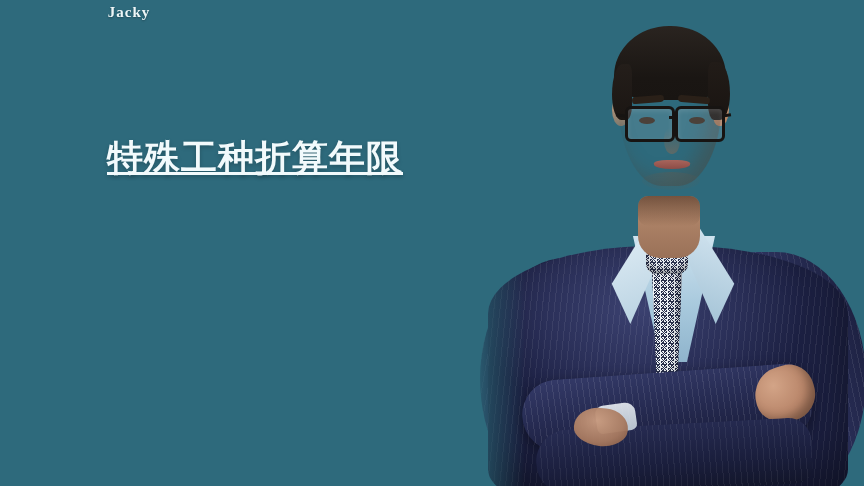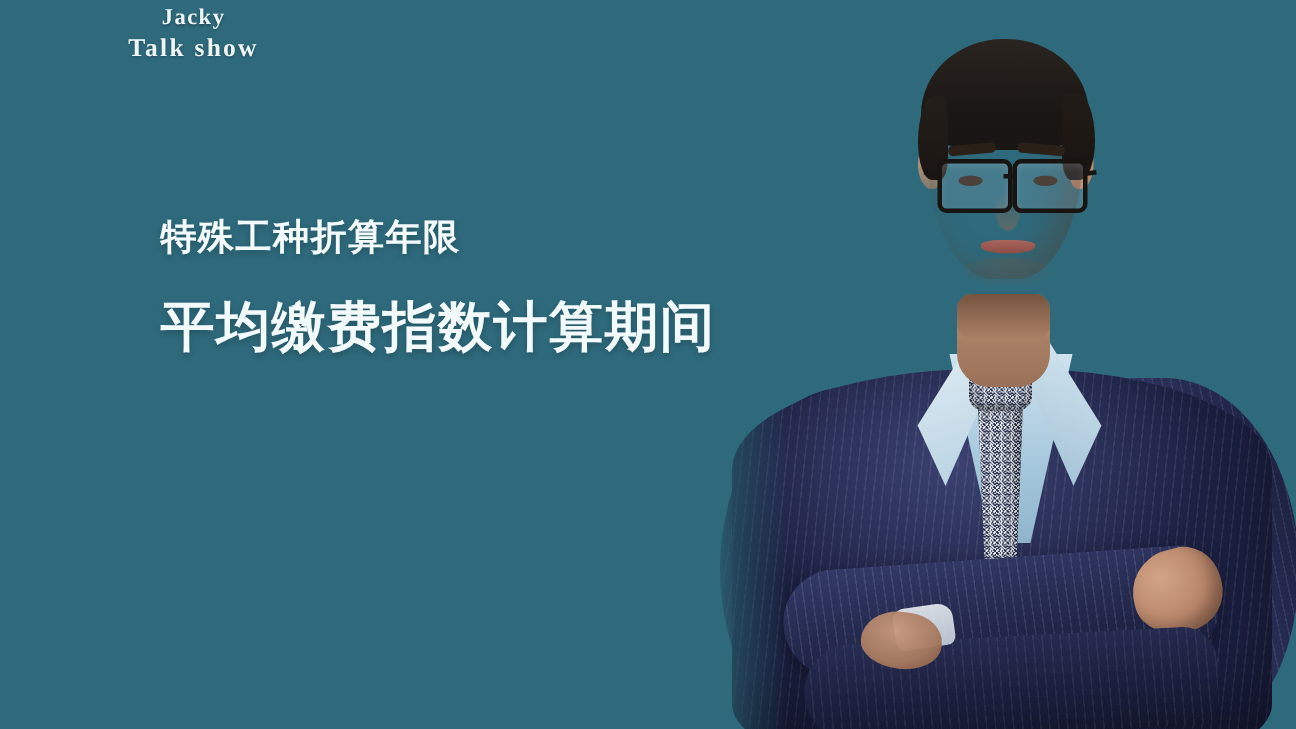--- a/index.html
+++ b/index.html
@@ -393,21 +393,21 @@
     width: 700px;
     color: #f2fafc;
     user-select: none;
   }
   .hl-line {
     font-family: "DejaVu Sans", "Liberation Sans", sans-serif;
     font-weight: bold;
     white-space: nowrap;
     text-shadow: 0 2px 4px rgba(0,0,0,0.22);
   }
-  .hl-1 { font-size: 24px; line-height: 60px; letter-spacing: 1px; }
+  .hl-1 { font-size: 36px; line-height: 60px; letter-spacing: 1px; text-decoration: underline; }
   .hl-2 { font-size: 36px; line-height: 62px; letter-spacing: 1px; }
   .hl-3 { font-size: 40px; line-height: 66px; letter-spacing: 0.5px; }
 </style>
 </head>
 <body>
 
 <div id="stage">
 
   <div class="bg"></div>
 
@@ -448,21 +448,19 @@
     <div class="p-layer hand"></div>
     <div class="p-layer arm-lower"></div>
     <div class="p-layer cuff"></div>
     <div class="p-layer hand2"></div>
 
     <div class="portrait-fade"></div>
   </div>
 
   <div class="logo">
     <div class="logo-top">Jacky</div>
-    <div class="logo-bottom">Talk show</div>
   </div>
 
   <div class="headline">
     <div class="hl-line hl-1">特殊工种折算年限</div>
-    <div class="hl-line hl-2">平均缴费指数计算期间</div>
   </div>
 
 </div>
 
 </body></html>

